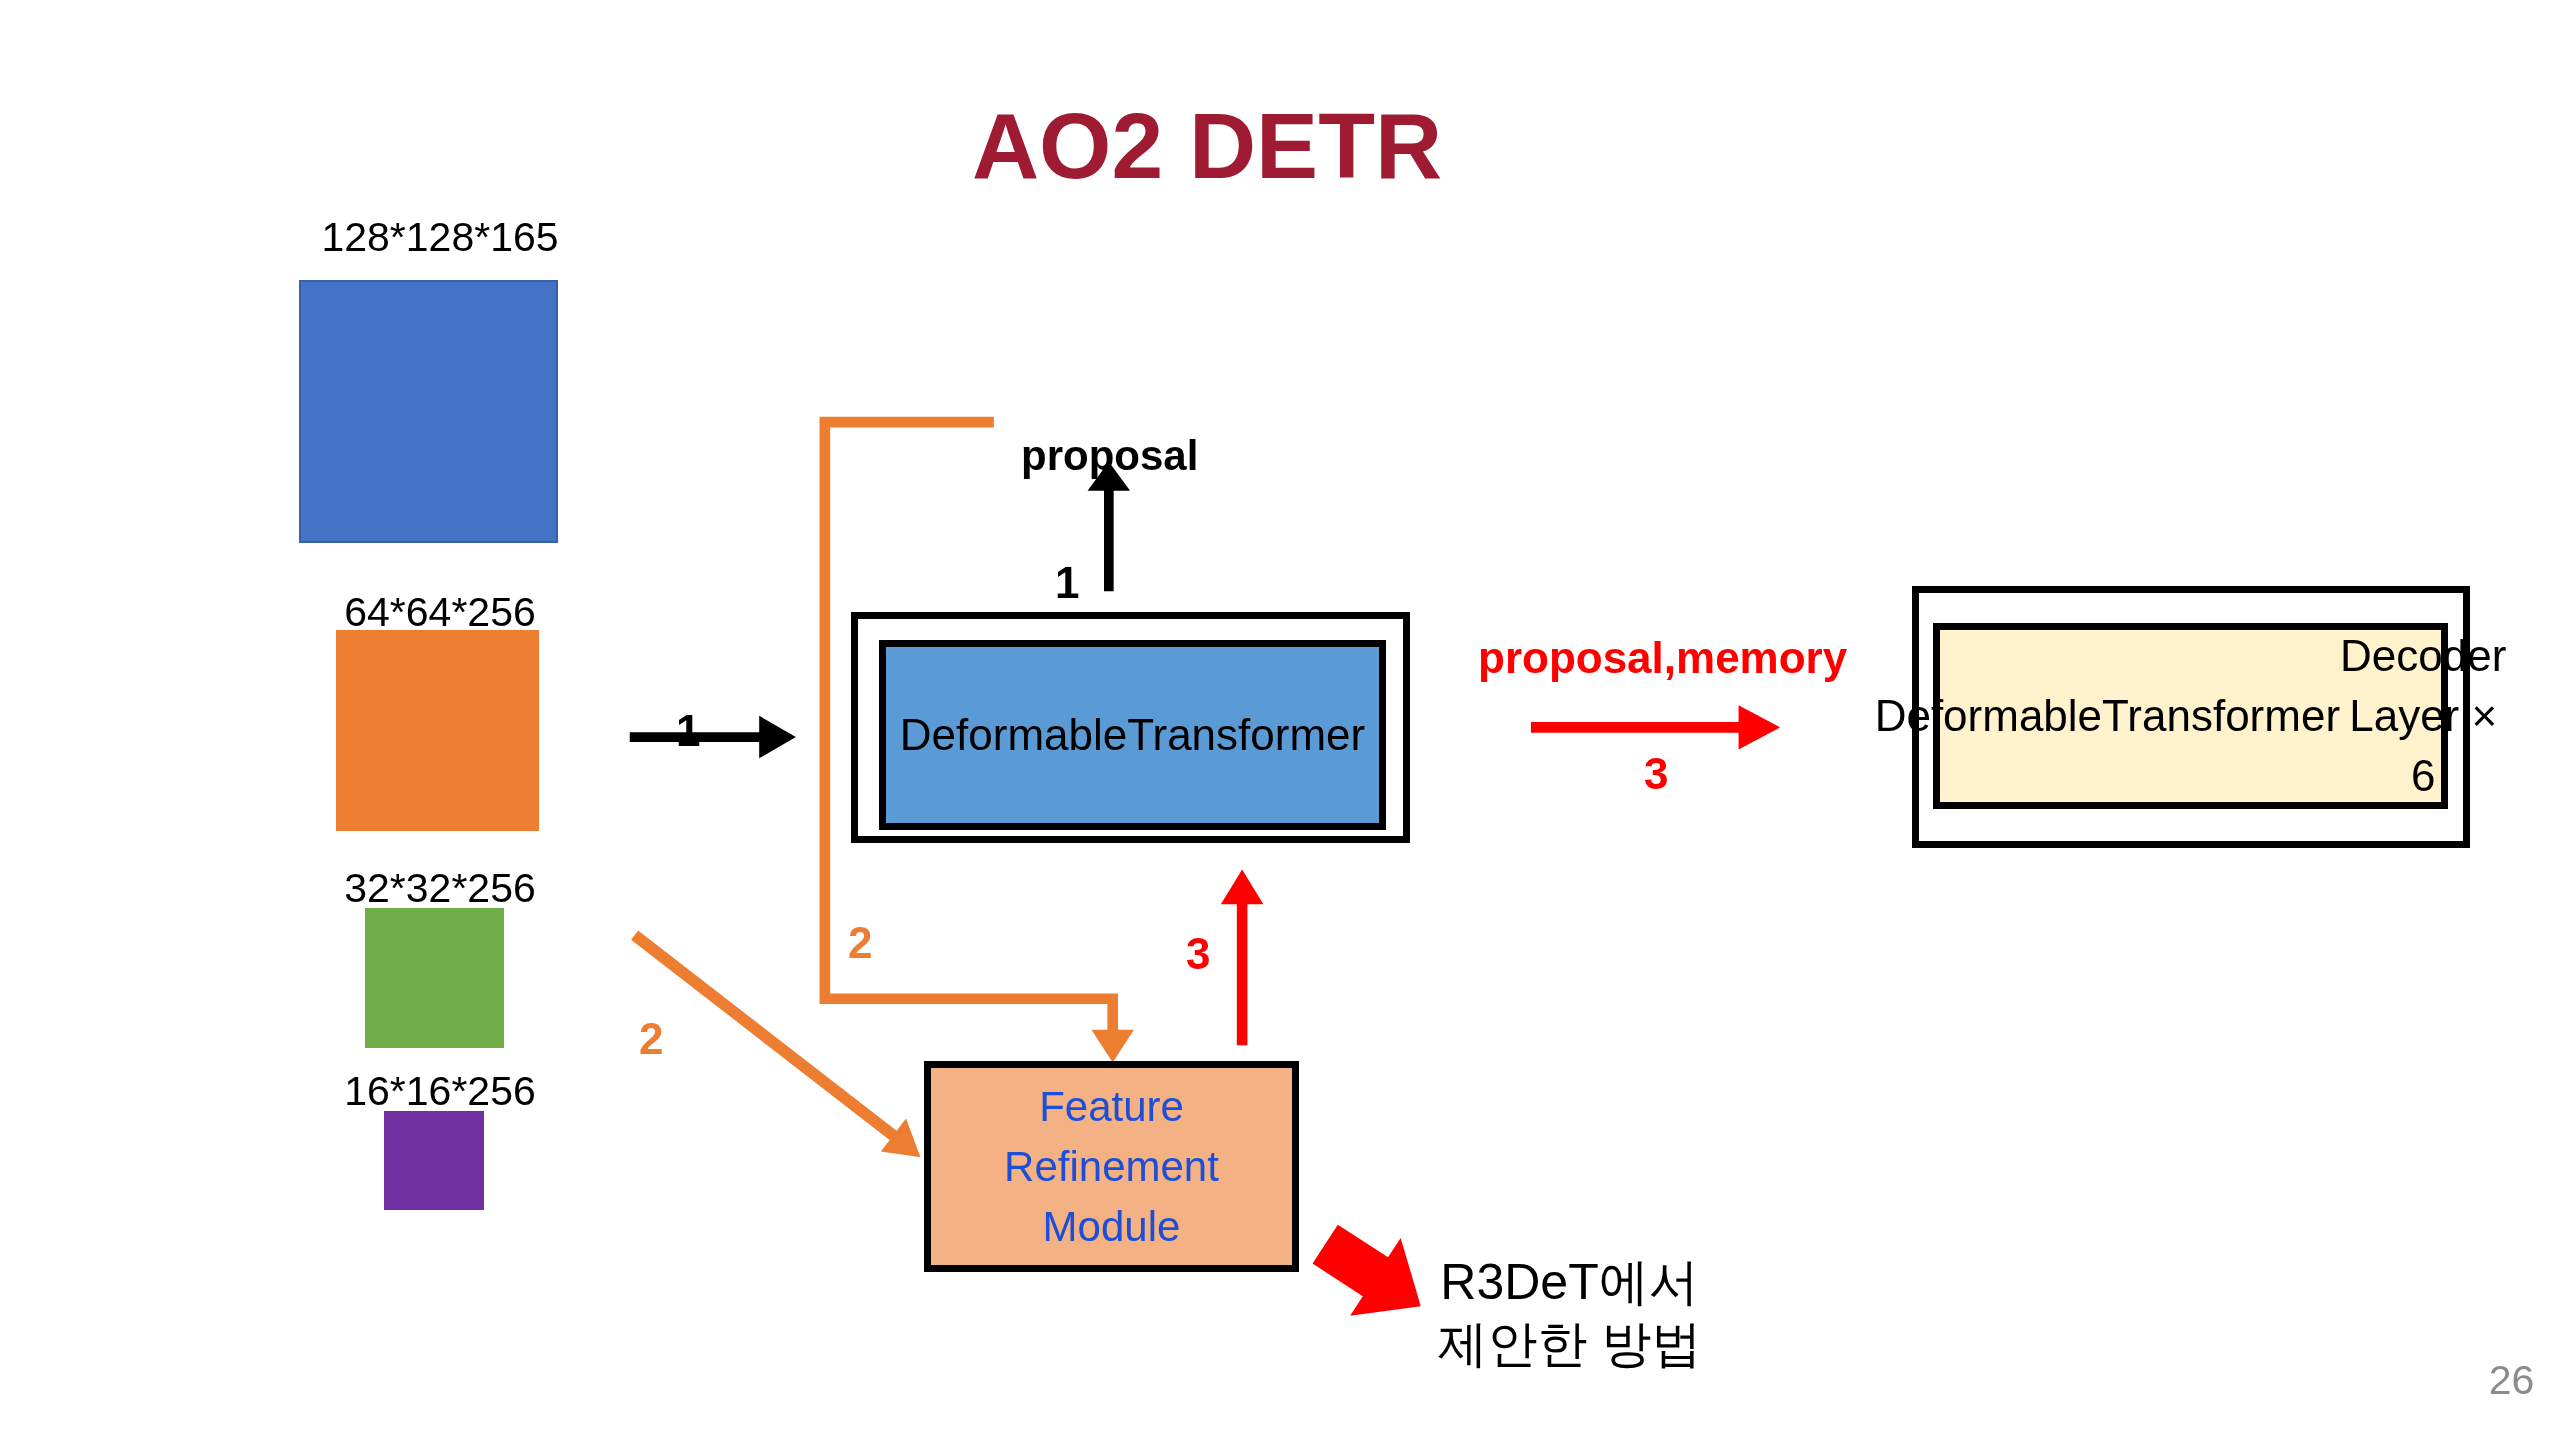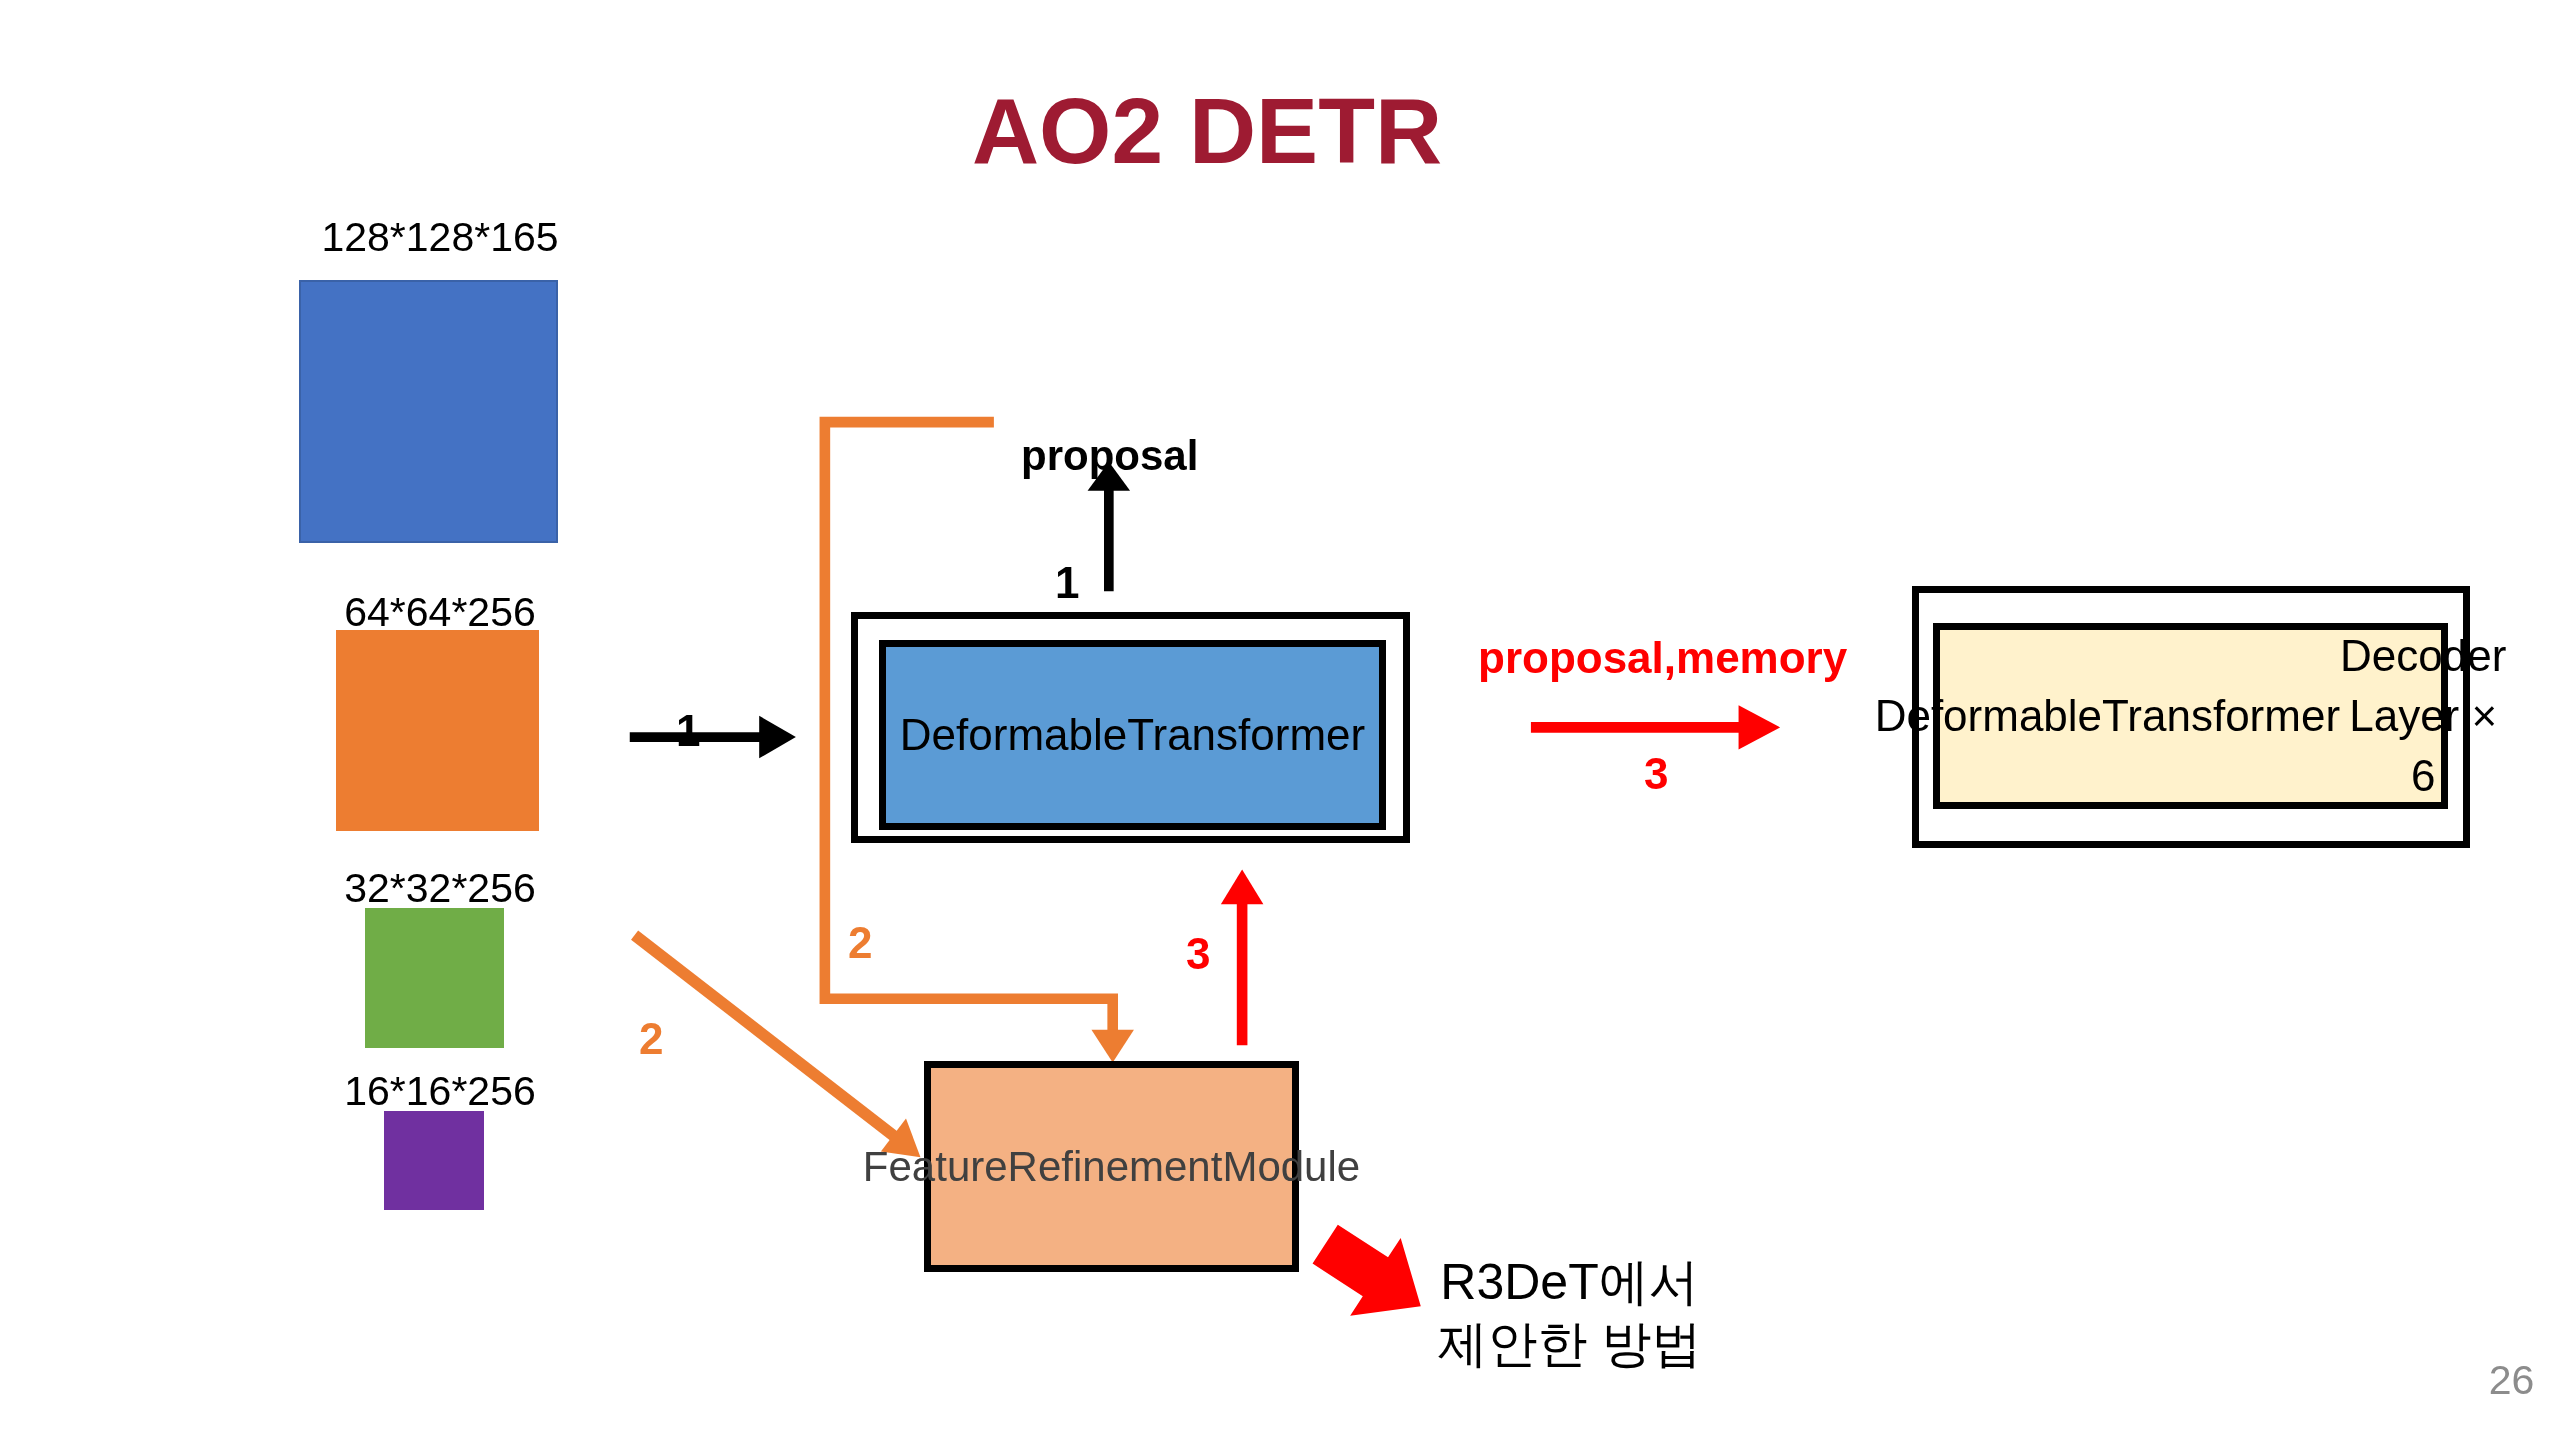--- a/index.html
+++ b/index.html
@@ -16,22 +16,22 @@
   .fm-square{box-sizing:border-box;}
   .sq-blue{border:2.9px solid #3a62a8;}
   .module-outer{box-sizing:border-box;border:7.7px solid #000;background:#fff;}
   .module-inner{
     box-sizing:border-box;border:7.7px solid #000;
     display:flex;align-items:center;justify-content:center;
     text-align:center;font-size:44px;line-height:60px;color:#000;
   }
   .frm-box{
     box-sizing:border-box;border:7.7px solid #000;
-    display:flex;flex-direction:row;align-items:center;justify-content:center;
-    text-align:center;font-size:42px;line-height:60px;color:#404040;
+    display:flex;flex-direction:column;align-items:center;justify-content:center;
+    text-align:center;font-size:42px;line-height:60px;color:#1d4ed8;
   }
   .lbl{white-space:nowrap;font-weight:bold;}
   .lbl-black{color:#000;margin-top:32px;}
   .lbl-orange{color:var(--orange);}
   .lbl-red{color:var(--red);}
   .lbl-proposal{font-size:42px;}
   .lbl-num{font-size:44px;}
   .lbl-propmem{font-size:44px;}
   .annotation{
     text-align:center;font-size:50px;line-height:62px;color:#000;width:541px;
@@ -80,21 +80,21 @@
     <g>
       <line class="stroke-red" x1="1585" y1="753" x2="1802" y2="753" stroke-width="11"></line>
       <polygon class="fill-red" points="1800,730 1800,776 1843,753"></polygon>
     </g>
 
     <g transform="translate(1372,1288) rotate(33)">
       <polygon class="fill-red" points="0,-24 62,-24 62,-48 118,0 62,48 62,24 0,24"></polygon>
     </g>
   </svg>
 
-  <div class="abs slide-title" style="left:869px;top:78px;">AO2 DETR</div>
+  <div class="abs slide-title" style="left:869px;top:93px;">AO2 DETR</div>
 
   <div class="abs fm-label" style="left:295px;top:214px;">128*128*165</div>
   <div class="abs fm-square sq-blue" style="left: 299px; top: 280px; width: 259px; height: 263px; background-color: rgb(68, 114, 196);"></div>
 
   <div class="abs fm-label" style="left:295px;top:589px;">64*64*256</div>
   <div class="abs fm-square" style="left: 336px; top: 630px; width: 203px; height: 201px; background-color: rgb(237, 125, 49);"></div>
 
   <div class="abs fm-label" style="left:295px;top:865px;">32*32*256</div>
   <div class="abs fm-square" style="left: 365px; top: 908px; width: 139px; height: 140px; background-color: rgb(112, 173, 71);"></div>
 

